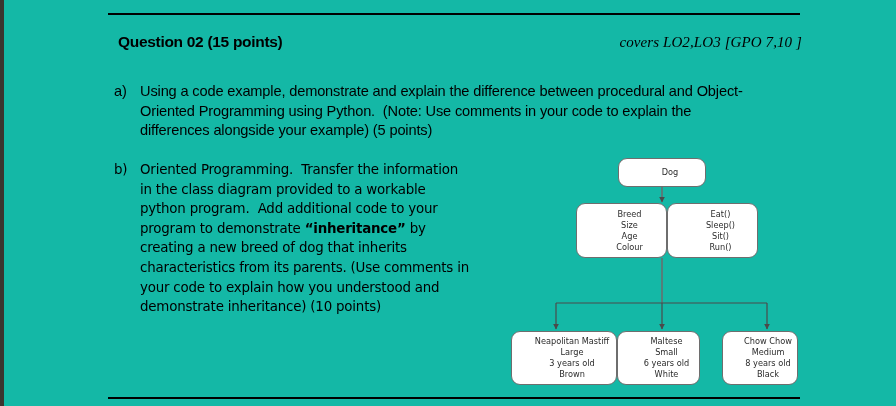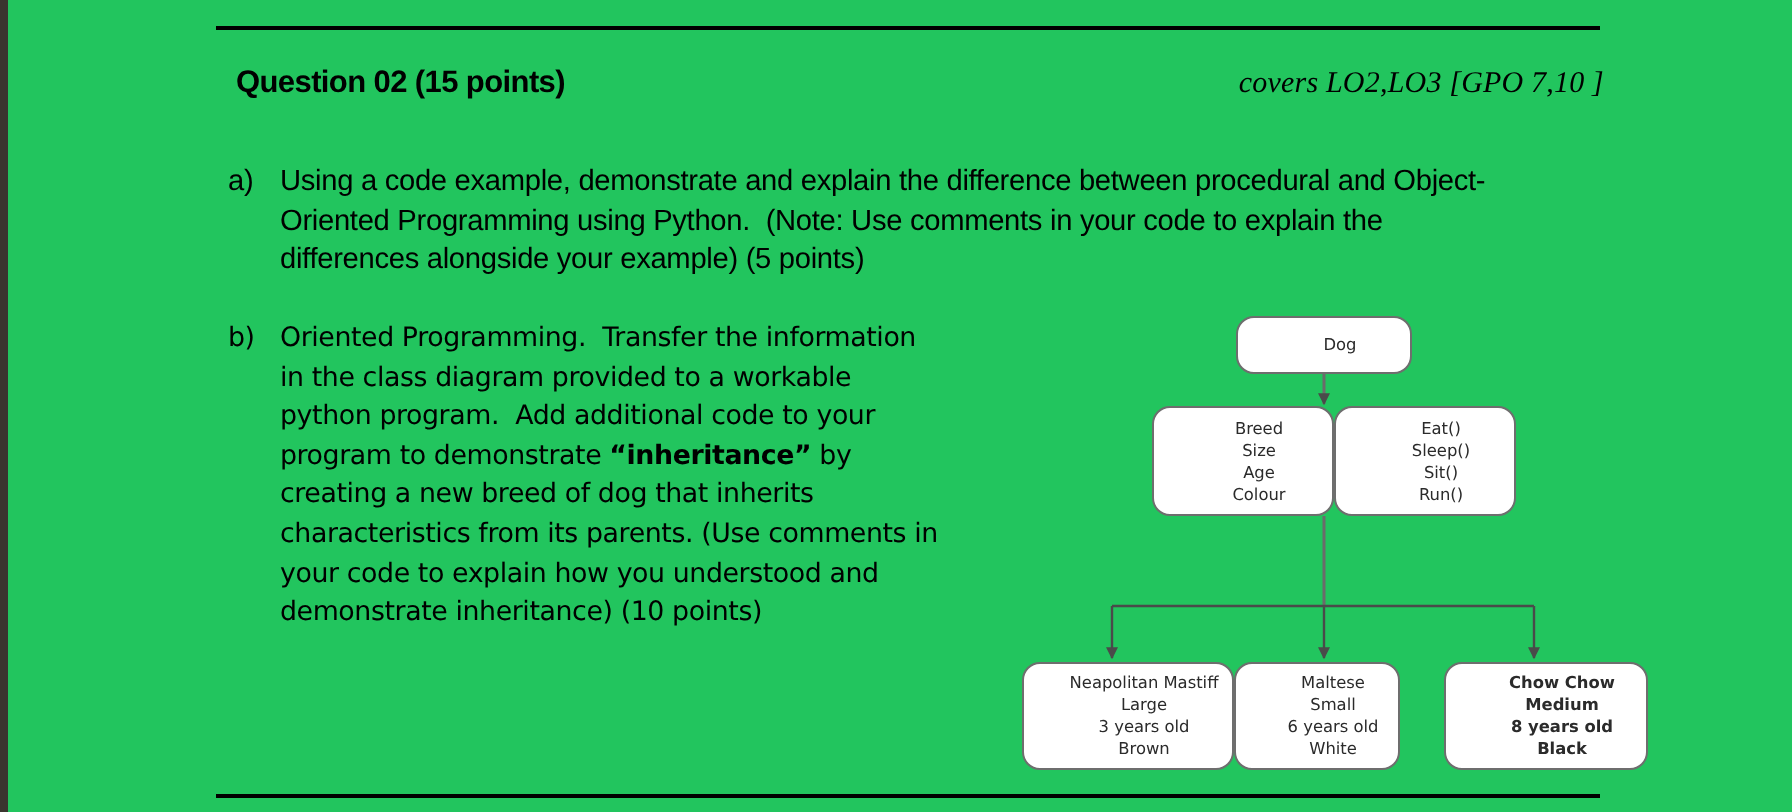--- a/index.html
+++ b/index.html
@@ -15,21 +15,21 @@
     overflow: hidden;
     font-family: "Liberation Sans", sans-serif;
     color: #000000;
   }
 
   #page {
     position: absolute;
     left: 0; top: 0;
     width: 896px;
     height: 406px;
-    background: #22c55e;
+    background: #14b8a6;
   }
 
   
   .edge-strip {
     position: absolute;
     left: 0; top: 0;
     width: 4px;
     height: 406px;
     background: #3a352f;
   }
@@ -135,21 +135,21 @@
     text-align: center;
   }
   .dbox .dline { display: block; white-space: nowrap; padding-left: 16px; }
 
   #box-dog   { left: 128px; top: 8px;  width: 88px; height: 29px; }
   #box-attrs { left: 86px;  top: 53px; width: 91px; height: 55px; }
   #box-meths { left: 177px; top: 53px; width: 91px; height: 55px; }
 
   #box-child-0 { left: 21px;  top: 181px; width: 106px; height: 54px; }
   #box-child-1 { left: 127px; top: 181px; width: 83px; height: 54px; }
-  #box-child-2 { left: 232px; top: 181px; width: 102px; height: 54px; font-weight: bold; }
+  #box-child-2 { left: 232px; top: 181px; width: 76px; height: 54px; }
 
   .connector-svg {
     position: absolute;
     left: 0; top: 0;
     width: 340px;
     height: 240px;
     overflow: visible;
   }
 </style>
 </head>

